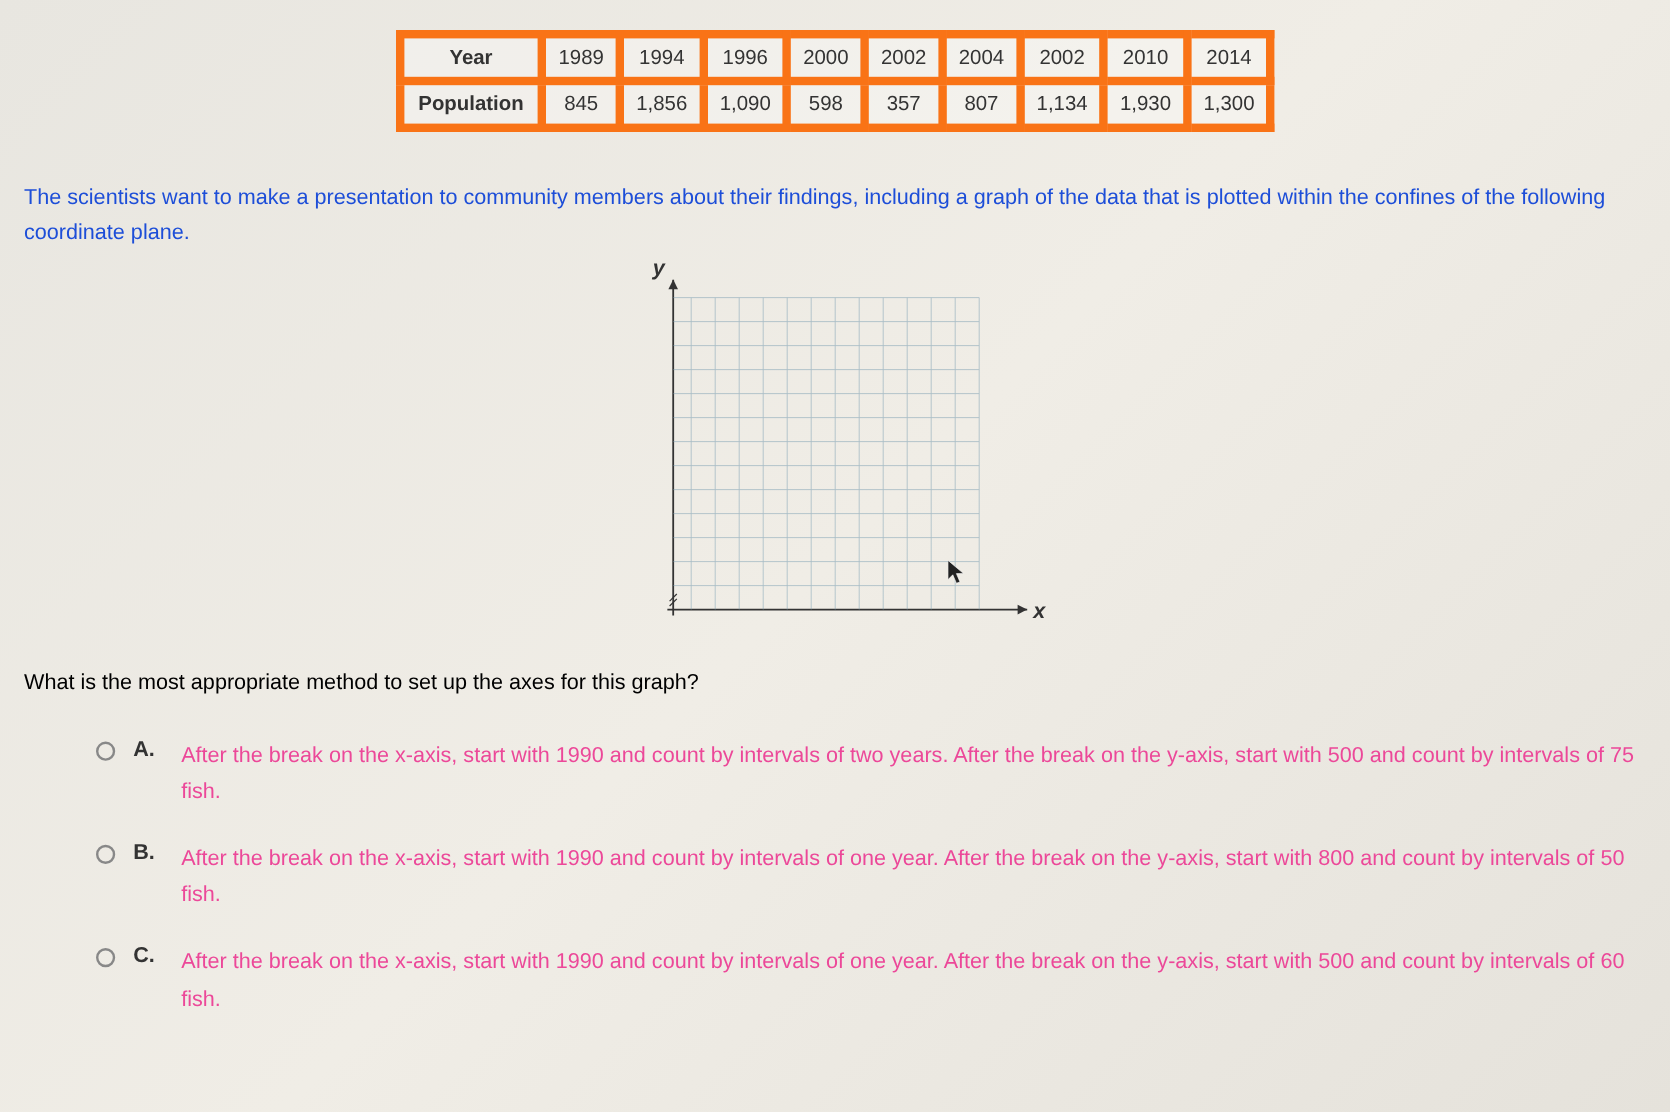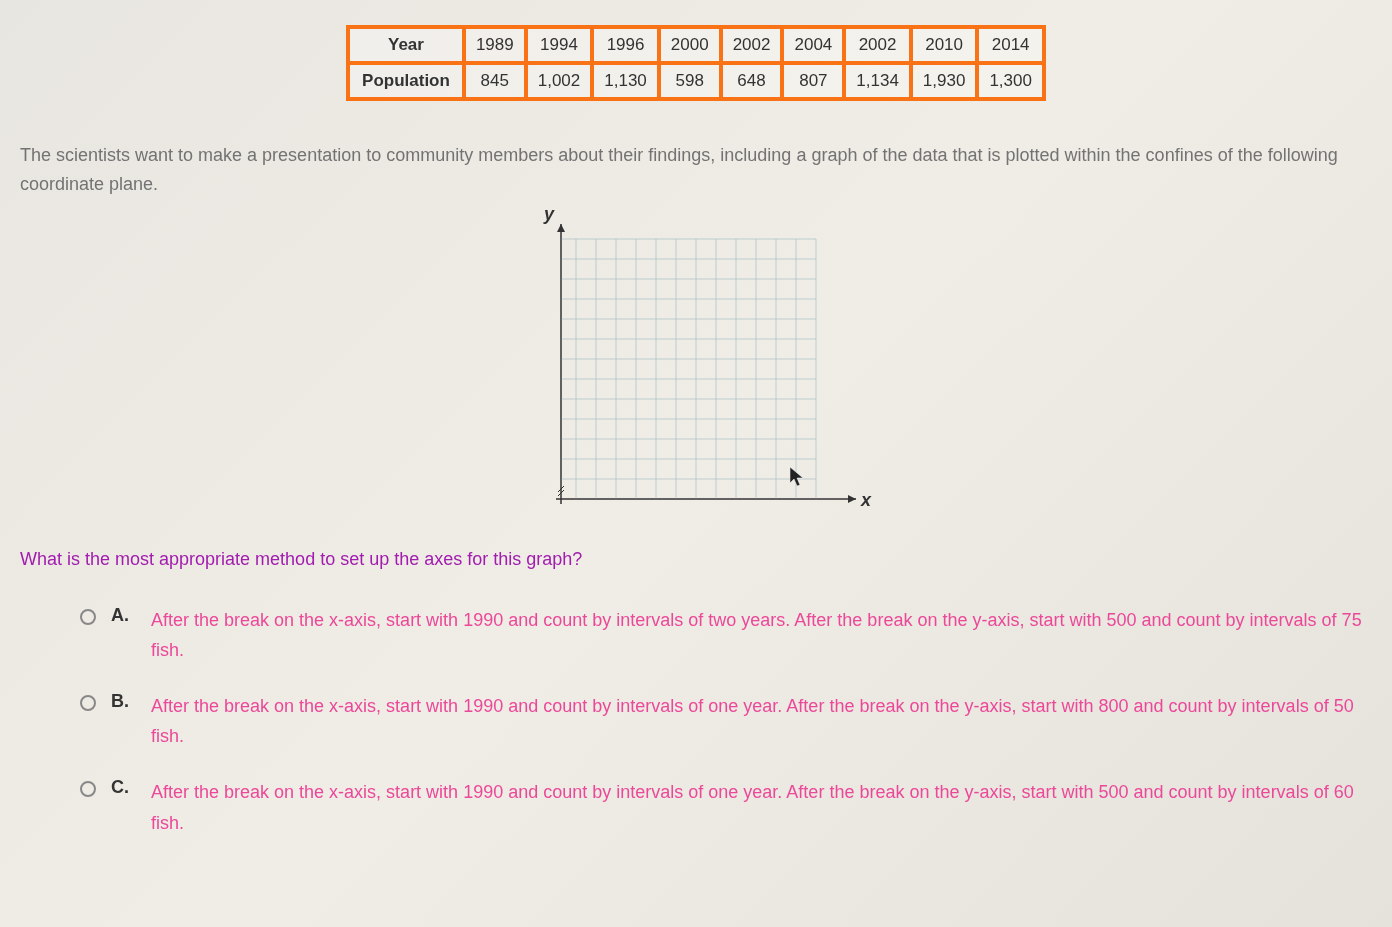--- a/index.html
+++ b/index.html
@@ -20,34 +20,34 @@
       display: flex;
       justify-content: center;
       margin-bottom: 40px;
       margin-top: 5px;
     }
     table {
       border-collapse: collapse;
       background: rgba(255,255,255,0.3);
     }
     td, th {
-      border: 4px solid #f97316;
+      border: 7px solid #f97316;
       padding: 6px 10px;
       text-align: center;
       font-size: 17px;
     }
     .row-header {
       font-weight: bold;
       padding: 6px 12px;
     }
     .instruction-text {
       font-size: 18px;
       line-height: 1.6;
       margin-bottom: 4px;
-      color: #737373;
+      color: #1d4ed8;
     }
     .graph-container {
       display: flex;
       justify-content: center;
       margin: 10px 0 30px 0;
     }
     .graph {
       position: relative;
       width: 340px;
       height: 310px;
@@ -68,21 +68,21 @@
       font-style: italic;
       font-size: 18px;
     }
     .grid-svg {
       position: absolute;
       top: 15px;
       left: 30px;
     }
     .question-text {
       font-size: 18px;
-      color: #a21caf;
+      color: #000000;
       margin-bottom: 35px;
     }
     .options {
       padding-left: 60px;
     }
     .option {
       display: flex;
       align-items: flex-start;
       margin-bottom: 25px;
       gap: 15px;
@@ -127,24 +127,24 @@
       <td>2000</td>
       <td>2002</td>
       <td>2004</td>
       <td>2002</td>
       <td>2010</td>
       <td>2014</td>
     </tr>
     <tr>
       <td class="row-header">Population</td>
       <td>845</td>
-      <td>1,002</td>
-      <td>1,130</td>
+      <td>1,856</td>
+      <td>1,090</td>
       <td>598</td>
-      <td>648</td>
+      <td>357</td>
       <td>807</td>
       <td>1,134</td>
       <td>1,930</td>
       <td>1,300</td>
     </tr>
   </tbody>
     </table>
 </div>
 
 <p class="instruction-text">The scientists want to make a presentation to community members about their findings, including a graph of the data that is plotted within the confines of the following coordinate plane.</p>

